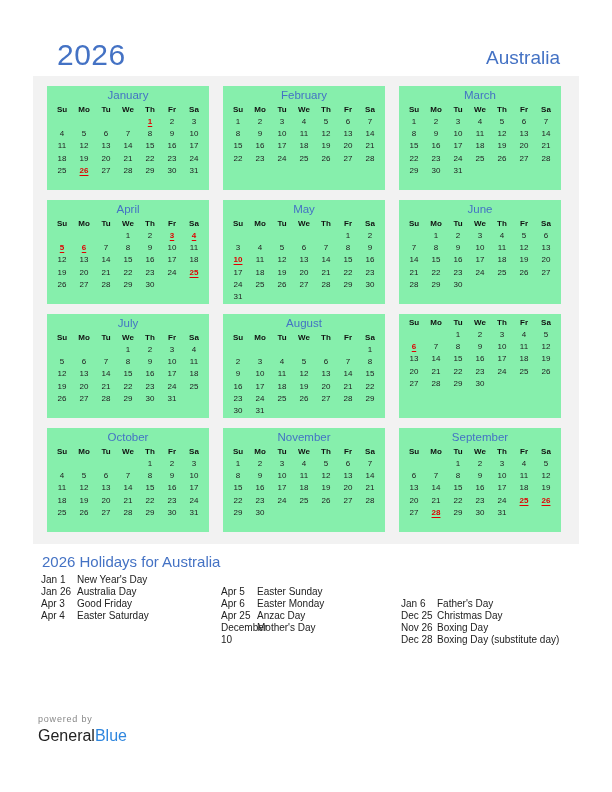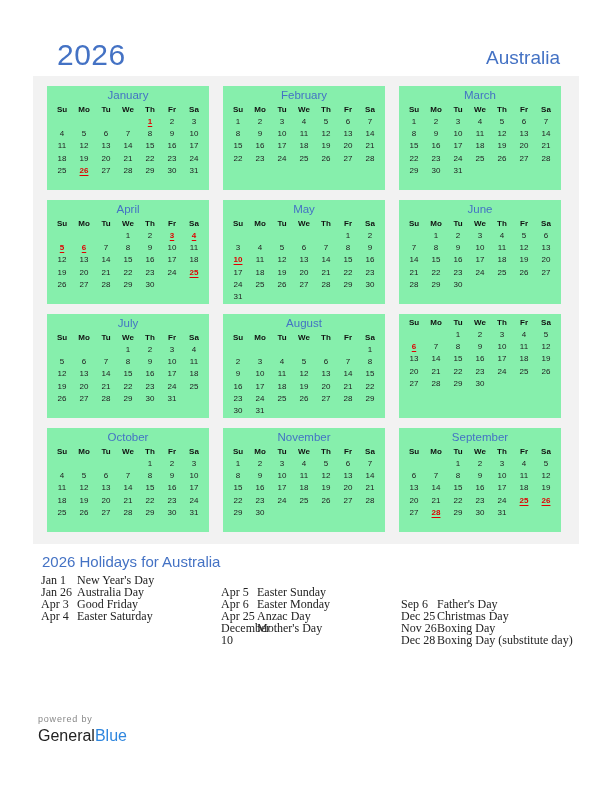--- a/index.html
+++ b/index.html
@@ -9,21 +9,21 @@
   .country { position:absolute; right:52px; top:47px; font-size:19px; color:#4472c4; }
   .panel { position:absolute; left:33px; top:76px; width:546px; height:468px; background:#f2f2f2; }
   .grid { position:absolute; left:47px; top:86px; display:grid; grid-template-columns:162px 162px 162px; column-gap:14px; row-gap:10px; }
   .card { background:#86efac; width:162px; height:104px; padding:2px 4px 0 4px; }
   .mname { text-align:center; color:#4472c4; font-size:11.5px; height:15px; line-height:15px; }
   .dow, .week { display:grid; grid-template-columns:repeat(7, 1fr); text-align:center; }
   .dow span { font-size:8px; font-weight:bold; height:13px; line-height:13px; color:#111; }
   .week span { font-size:8px; height:12.2px; line-height:12.2px; color:#222; }
   .week span.hol { color:#e00000; font-weight:bold; text-decoration:underline; text-decoration-thickness:1px; text-underline-offset:2px; }
   .hol-title { position:absolute; left:42px; top:553px; font-size:15px; color:#4472c4; }
-  .hcol { position:absolute; font-size:12px; color:#222;font-family:Liberation Serif, serif; }
+  .hcol { position:absolute; font-size:10px; color:#222; }
   .hrow { display:flex; height:12px; line-height:12px; }
   .hrow .d { width:36px; }
   .footer { position:absolute; left:38px; top:714px; }
   .powered { font-size:9px; color:#888; letter-spacing:0.8px; }
   .brand { font-size:16px; margin-top:3px; }
   .brand .g { color:#222; }
   .brand .b { color:#2e86de; }
 </style>
 </head>
 <body>
@@ -759,21 +759,21 @@
       <span class="d">Apr 25</span>
       <span>Anzac Day</span>
     </div>
     <div class="hrow">
       <span class="d">December 10</span>
       <span>Mother's Day</span>
     </div>
   </div>
 <div class="hcol" id="hcol-2" style="left:401px; top:598px;">
     <div class="hrow">
-      <span class="d">Sep 6</span>
+      <span class="d">Jan 6</span>
       <span>Father's Day</span>
     </div>
     <div class="hrow">
       <span class="d">Dec 25</span>
       <span>Christmas Day</span>
     </div>
     <div class="hrow">
       <span class="d">Nov 26</span>
       <span>Boxing Day</span>
     </div>

